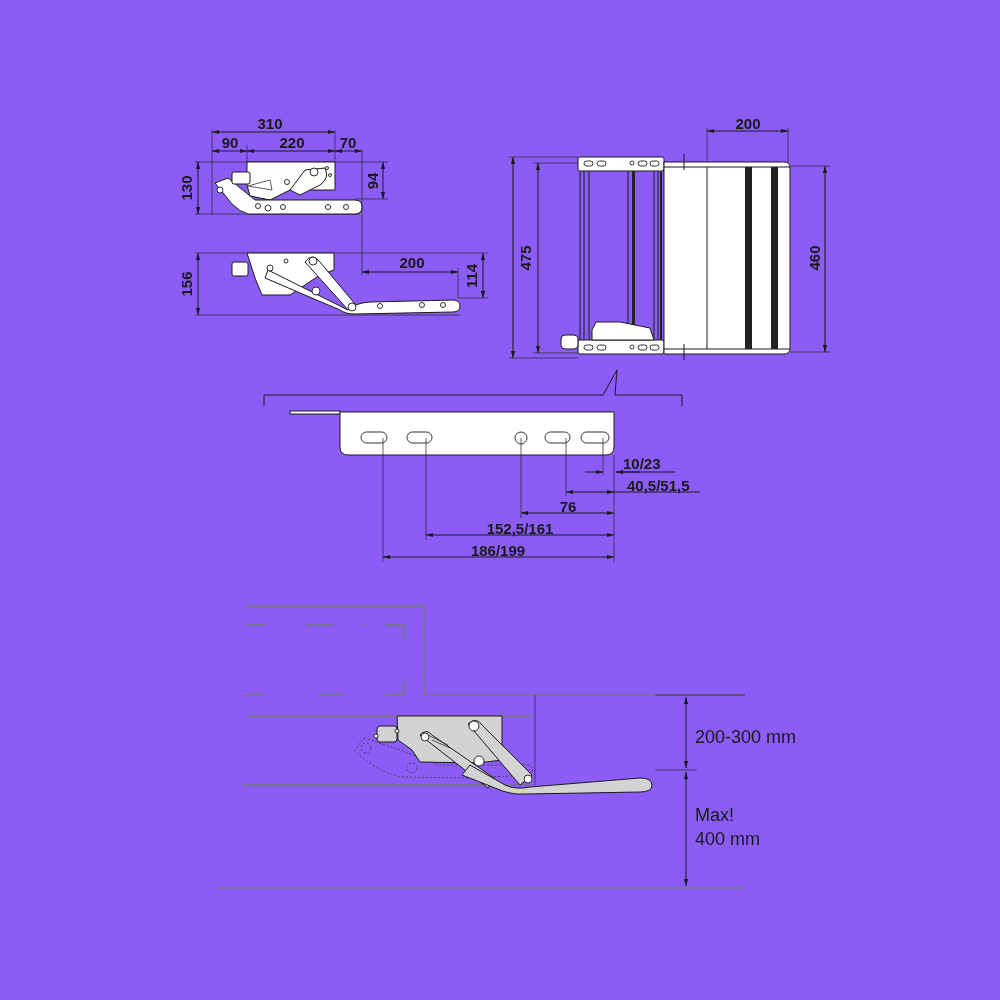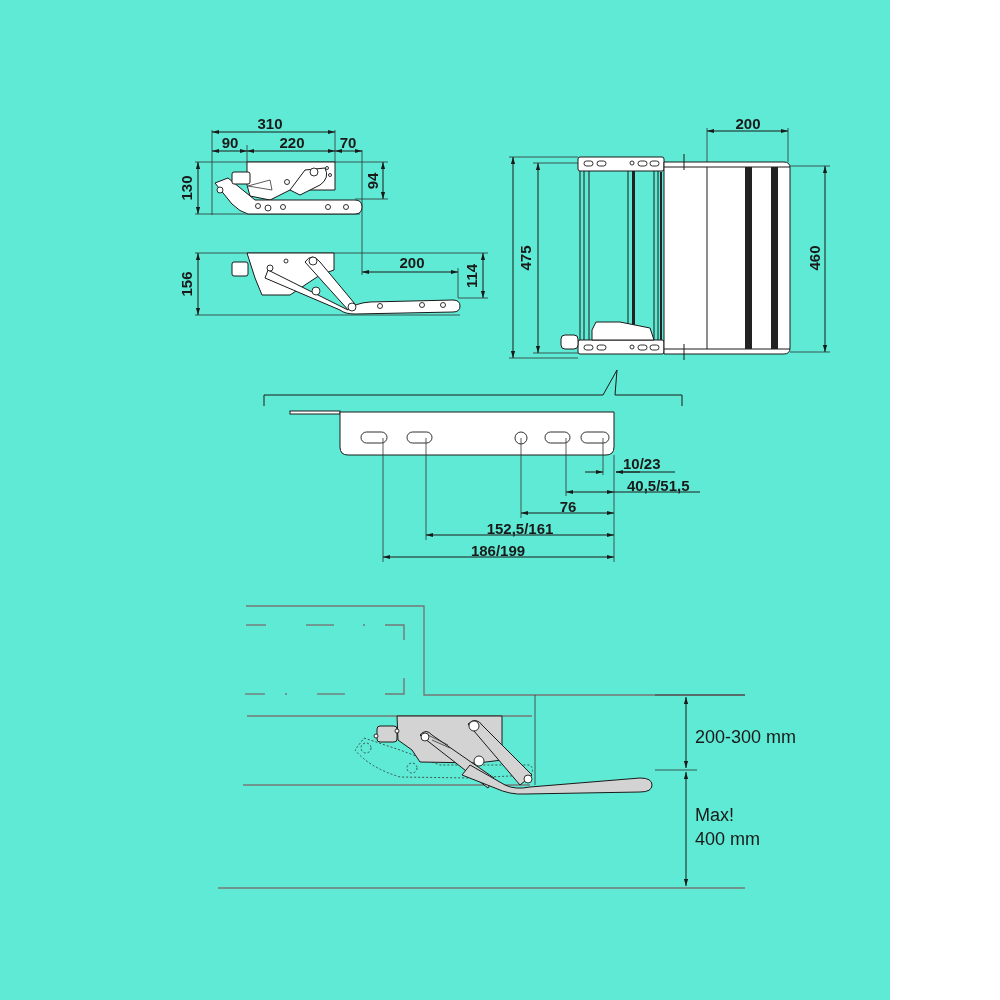--- a/index.html
+++ b/index.html
@@ -1,16 +1,16 @@
 <!DOCTYPE html>
 <html><head>
 <meta charset="utf-8">
 <style>
   html, body { margin: 0; padding: 0; background: #ffffff; }
-  #canvas { position: relative; width: 890px; height: 1000px; background: #5eead4; overflow: hidden; text-align: right; }
+  #canvas { position: relative; width: 1000px; height: 1000px; background: #8b5cf6; overflow: hidden; text-align: right; }
   svg { position: absolute; left: 0; top: 0; }
   .dim { font-family: "Liberation Sans", sans-serif; font-weight: bold; font-size: 15px; fill: #1a1a1a; }
   .lbl { font-family: "Liberation Sans", sans-serif; font-size: 18px; fill: #1a1a1a; }
   .ln { stroke: #1a1a1a; stroke-width: 1; fill: none; }
   .thin { stroke: #333; stroke-width: 0.8; fill: none; }
   .grey { stroke: #777; stroke-width: 1.4; fill: none; }
   .part { stroke: #1a1a1a; stroke-width: 1; fill: #ffffff; }
   .partg { stroke: #1a1a1a; stroke-width: 1; fill: #d3d3d3; }
   .dash { stroke: #333; stroke-width: 0.8; fill: none; stroke-dasharray: 2 2; }
   .hole { stroke: #1a1a1a; stroke-width: 0.9; fill: #ffffff; }

